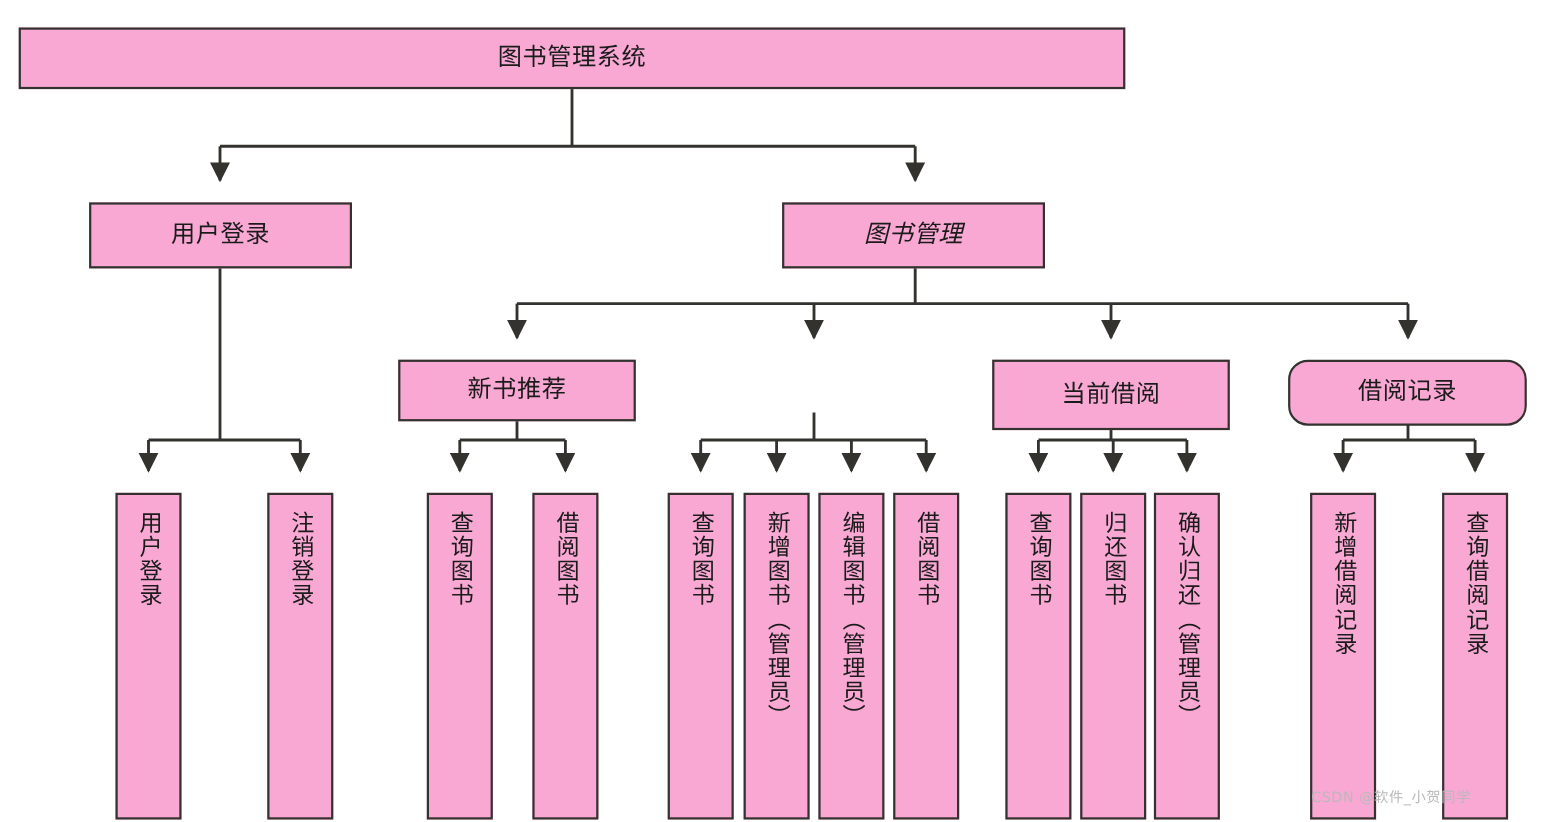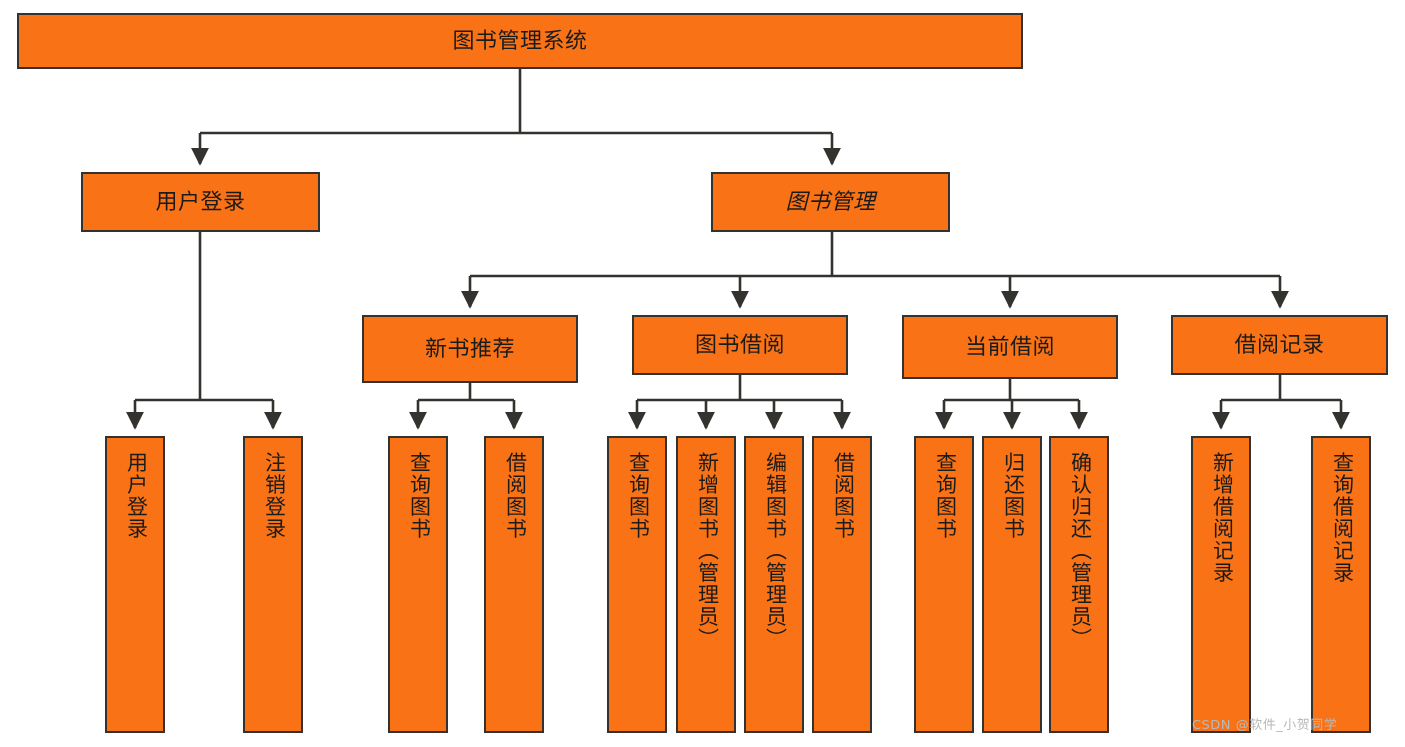--- a/index.html
+++ b/index.html
@@ -22,26 +22,27 @@
     position: absolute;
     left: 0;
     top: 0;
     width: 1405px;
     height: 747px;
     pointer-events: none;
   }
   .node {
     position: absolute;
     box-sizing: border-box;
-    background: #f97316;
+    background: #f9a8d4;
     border: 2px solid #33322f;
     display: flex;
     align-items: center;
     justify-content: center;
     color: #1b1b1b;
+    margin-top: 12px;
   }
   .node-label {
     font-size: 21px;
     line-height: 1.25;
     letter-spacing: 0.5px;
     white-space: nowrap;
     color: #1b1b1b;
   }
   .node.vertical {
     align-items: flex-start;
@@ -130,30 +131,27 @@
     <span class="node-label">图书管理系统</span>
   </div>
 
   <div class="node level2" style="left: 81px; top: 172px; width: 239px; height: 60px;">
     <span class="node-label">用户登录</span>
   </div>
   <div class="node level2" style="left: 711px; top: 172px; width: 239px; height: 60px; font-style: italic;">
     <span class="node-label">图书管理</span>
   </div>
 
-  <div class="node level3" style="left: 362px; top: 315px; width: 216px; height: 68px;">
+  <div class="node level3" style="left: 362px; top: 315px; width: 216px; height: 56px;">
     <span class="node-label">新书推荐</span>
-  </div>
-  <div class="node level3" style="left: 632px; top: 315px; width: 216px; height: 60px;">
-    <span class="node-label">图书借阅</span>
   </div>
   <div class="node level3" style="left: 902px; top: 315px; width: 216px; height: 64px;">
     <span class="node-label">当前借阅</span>
   </div>
-  <div class="node level3" style="left: 1171px; top: 315px; width: 217px; height: 60px;">
+  <div class="node level3" style="left: 1171px; top: 315px; width: 217px; height: 60px; border-radius: 18px;">
     <span class="node-label">借阅记录</span>
   </div>
 
   <div class="node vertical" style="left: 105px; top: 436px; width: 60px; height: 297px;">
     <span class="node-label">用户登录</span>
   </div>
   <div class="node vertical" style="left: 243px; top: 436px; width: 60px; height: 297px;">
     <span class="node-label">注销登录</span>
   </div>
   <div class="node vertical" style="left: 388px; top: 436px; width: 60px; height: 297px;">

